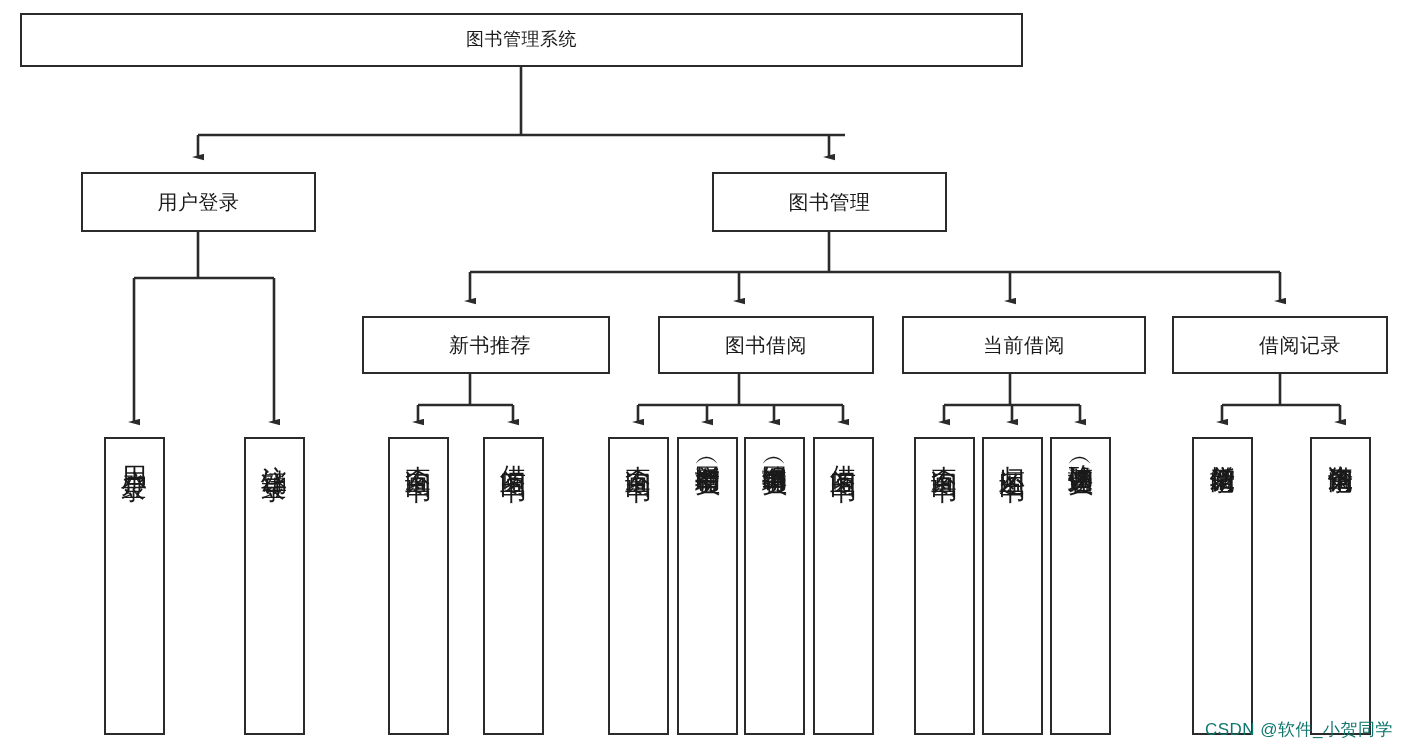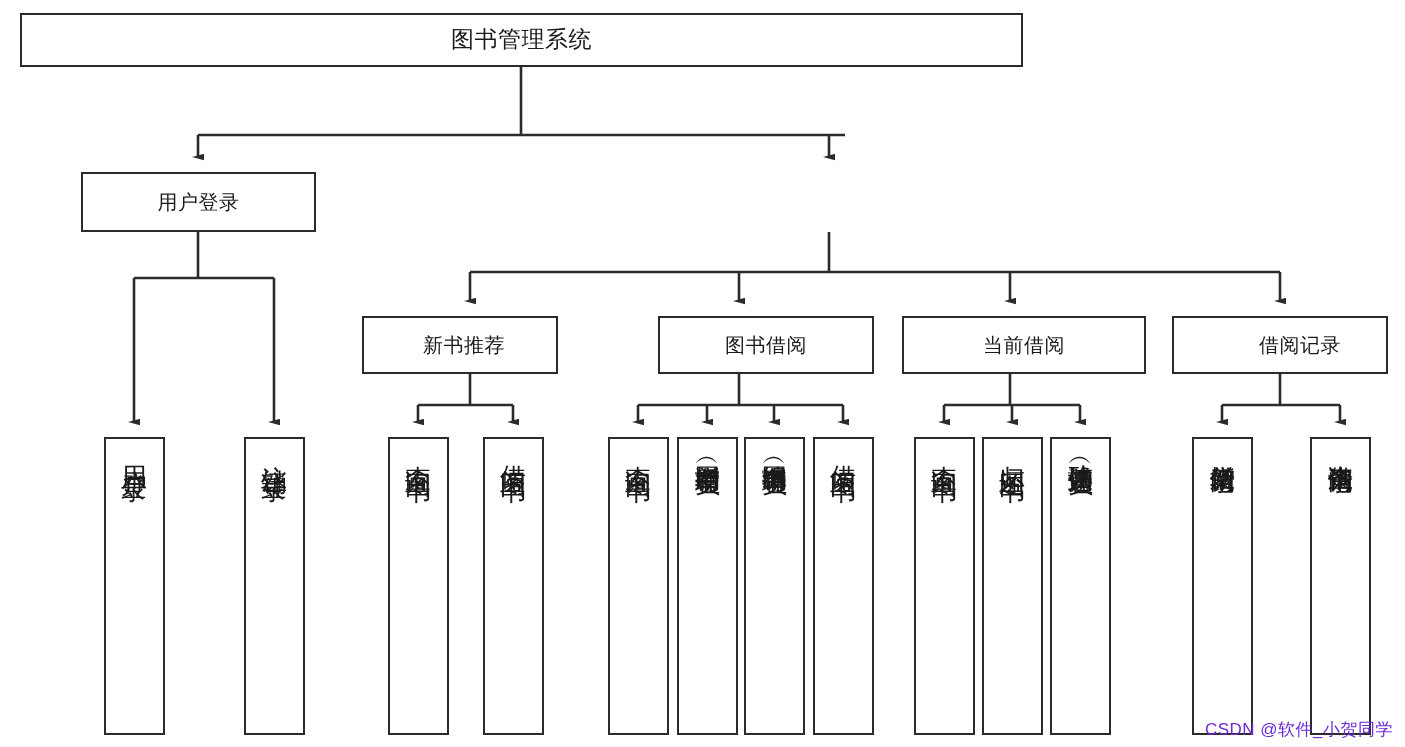--- a/index.html
+++ b/index.html
@@ -34,21 +34,21 @@
     align-items: center;
     justify-content: center;
     color: #1a1a1a;
   }
   .node .label {
     display: block;
     text-align: center;
     line-height: 1.12;
     letter-spacing: 0.5px;
   }
-  .node-root .label { font-size: 23px; }
+  .node-root .label { font-size: 18px; font-family: Liberation Mono, monospace; }
   .node-l2 .label { font-size: 20px; }
   .node-l3 .label { font-size: 20px; }
   
   .node-leaf {
     align-items: flex-start;
     justify-content: center;
     padding-top: 6px;
   }
   .node-leaf .label {
     writing-mode: vertical-rl;
@@ -60,21 +60,21 @@
   }
   .node-leaf.tall-text .label {
     font-size: 25px;
     letter-spacing: 1px;
   }
   .watermark {
     position: absolute;
     right: 12px;
     bottom: 6px;
     font-size: 17px;
-    color: #6d28d9;
+    color: #0f766e;
     white-space: nowrap;
     letter-spacing: 0.5px;
   }
 </style>
 </head>
 <body>
 
 <div id="canvas">
 
   <svg id="wires" viewBox="0 0 1405 747">
@@ -127,22 +127,25 @@
     </g>
   </svg>
 
   <div class="node node-root" style="left:20px; top:13px; width:1003px; height:54px;">
     <span class="label">图书管理系统</span>
   </div>
 
   <div class="node node-l2" style="left:81px; top:172px; width:235px; height:60px;">
     <span class="label">用户登录</span>
   </div>
-
-  <div class="node node-l3" style="left:362px; top:316px; width:196px; height:58px;padding-left:8px;">
+  <div class="node node-l2" style="left:712px; top:172px; width:235px; height:60px;">
+    <span class="label">图书管理</span>
+  </div>
+
+  <div class="node node-l3" style="left:362px; top:316px; width:248px; height:58px;padding-left:8px;">
     <span class="label">新书推荐</span>
   </div>
   <div class="node node-l3" style="left:658px; top:316px; width:216px; height:58px;">
     <span class="label">图书借阅</span>
   </div>
   <div class="node node-l3" style="left:902px; top:316px; width:244px; height:58px;">
     <span class="label">当前借阅</span>
   </div>
   <div class="node node-l3" style="left:1172px; top:316px; width:216px; height:58px;padding-left:40px;">
     <span class="label">借阅记录</span>

